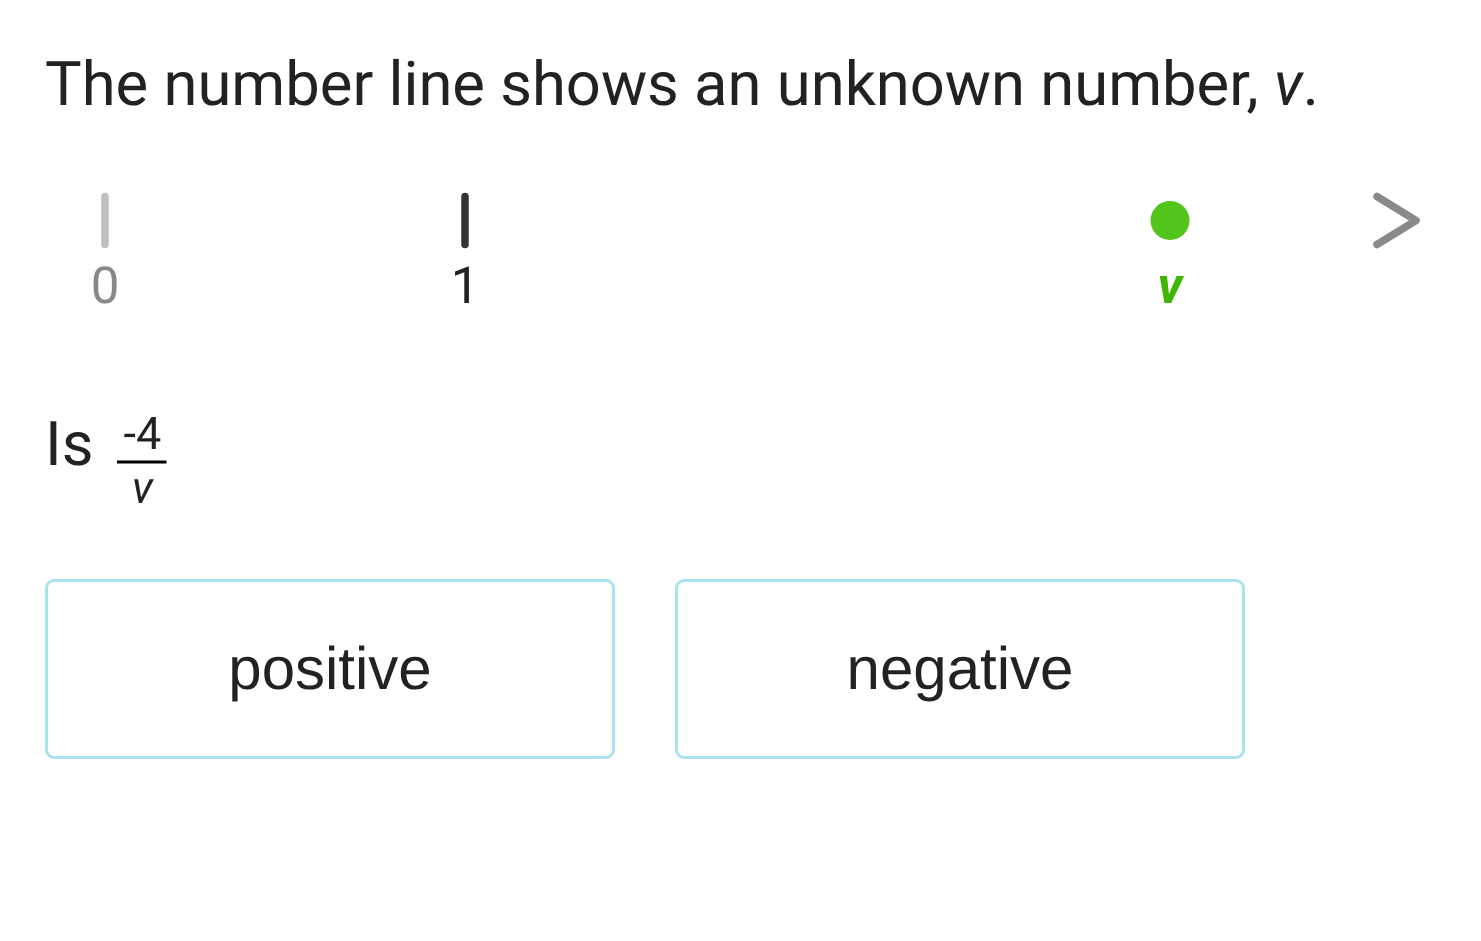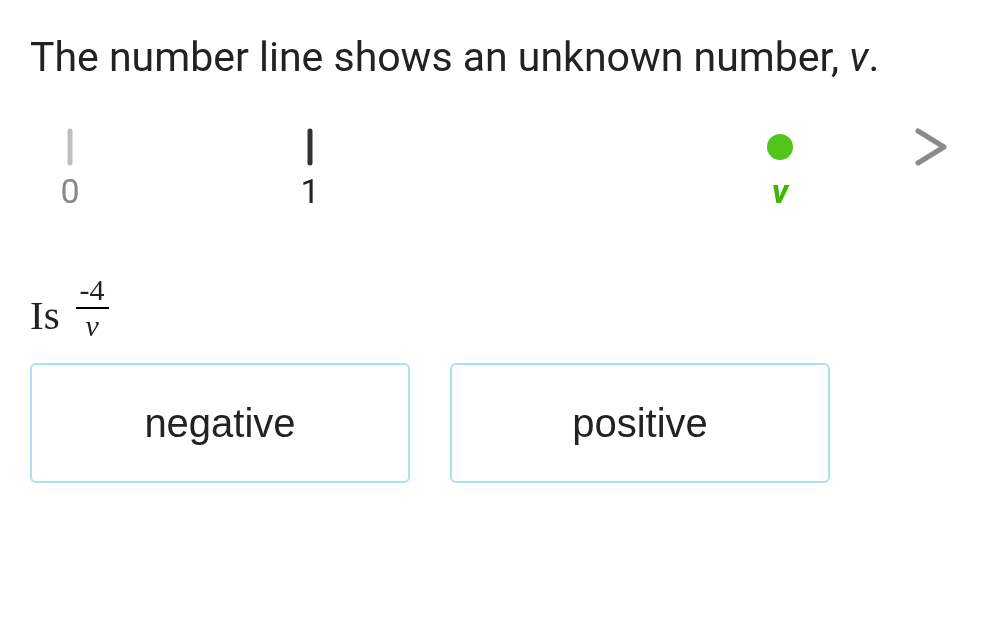--- a/index.html
+++ b/index.html
@@ -42,24 +42,23 @@
     position: absolute;
     top: 54px;
     font-size: 34px;
     font-style: italic;
     font-weight: 700;
     color: #3fb500;
     transform: translateX(-50%);
   }
   .question-row {
     display: flex;
-    align-items: flex-end;
+    align-items: flex-start;
     font-size: 41px;
-    margin: 36px 0 24px 0;
-    font-family: Liberation Serif, serif;
+    margin: 36px 0 47px 0;
   }
   .question-row .is {
     margin-right: 12px;
   }
   .frac {
     display: inline-flex;
     flex-direction: column;
     align-items: center;
     line-height: 1;
     margin: 0 12px 0 4px;
@@ -136,20 +135,20 @@
     <span class="is">Is</span>
     <span class="frac">
       <span class="frac-num">-4</span>
       <span class="frac-bar"></span>
       <span class="frac-den">v</span>
     </span>
   </div>
 
   <div class="answers">
     <button class="answer-btn">
-      <span>negative</span>
+      <span>positive</span>
     </button>
     <button class="answer-btn">
-      <span>positive</span>
+      <span>negative</span>
     </button>
   </div>
 
 </div>
 
 </body></html>

